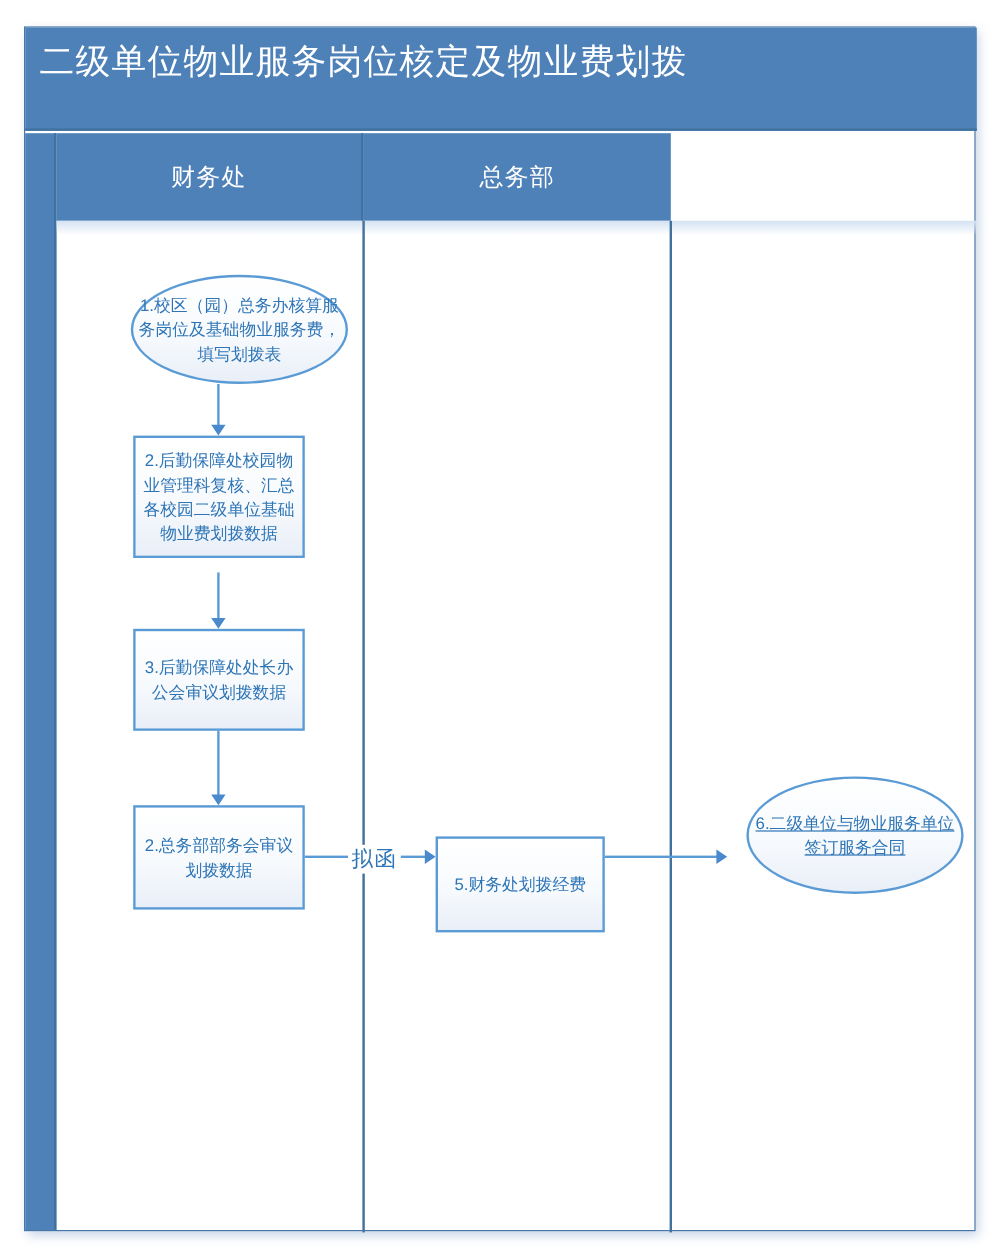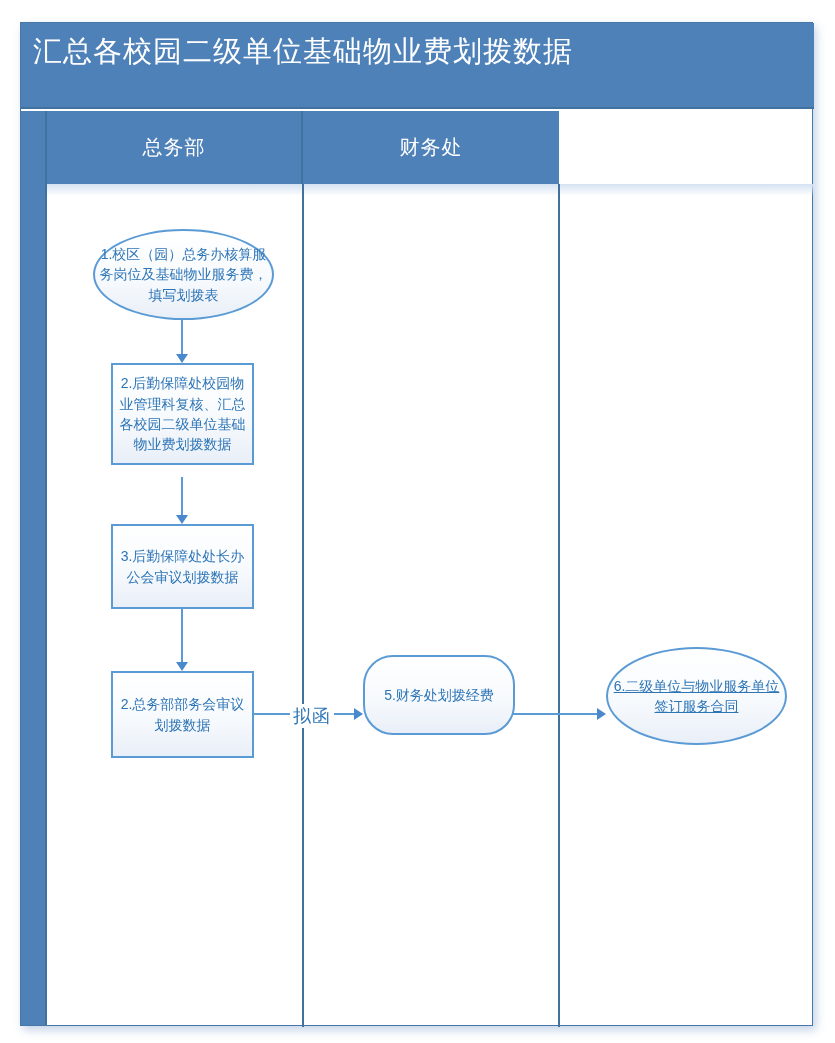--- a/index.html
+++ b/index.html
@@ -49,26 +49,26 @@
 
   
   .node {
     position: absolute; box-sizing: border-box;
     border: 2px solid #5B9BD5;
     background: linear-gradient(180deg, #ffffff 0%, #f7fafd 55%, #e9eff8 100%);
     color: #2E75B6; font-size: 14px; line-height: 1.45; text-align: center;
     display: flex; align-items: center; justify-content: center;
     z-index: 3;
   }
-  .ellipse { border-radius: 50%; }
+  .ellipse { border-radius: 50%; margin-left: 16px; }
   .n1 { left: 72px;  top: 206px; width: 181px; height: 91px; padding: 0 2px; }
   .n2 { left: 90px;  top: 340px; width: 143px; height: 102px; padding: 0 6px; }
   .n3 { left: 90px;  top: 501px; width: 143px; height: 85px;  padding: 16px 6px; }
   .n4 { left: 90px;  top: 648px; width: 143px; height: 87px;  padding: 0 6px; }
-  .n5 { left: 342px; top: 632px; width: 152px; height: 80px;  padding: 0 4px; border-radius: 30px; }
+  .n5 { left: 342px; top: 674px; width: 141px; height: 80px;  padding: 0 4px; }
   .n6 { left: 585px; top: 624px; width: 181px; height: 98px;  padding: 0 4px; text-decoration: underline; }
 
   
   .edge-line { position: absolute; background: #5B9BD5; z-index: 2; }
   .v { width: 2px; }
   .h { height: 2px; }
   .e1 { left: 160px; top: 297px; height: 35px; }
   .e2 { left: 160px; top: 454px; height: 39px; }
   .e3 { left: 160px; top: 586px; height: 54px; }
   .e4 { left: 233px; top: 690px; width: 101px; }
@@ -85,27 +85,27 @@
     position: absolute; left: 269px; top: 681px; z-index: 4;
     background: #ffffff; color: #2E75B6; font-size: 18px; padding: 0 3px;
     letter-spacing: 1px;
   }
 </style>
 </head>
 <body>
 
 <div class="container">
 
-  <div class="title-bar">汇总各校园二级单位基础物业费划拨数据</div>
+  <div class="title-bar">二级单位物业服务岗位核定及物业费划拨</div>
 
   <div class="left-bar"></div>
 
   <div class="header-row">
+    <div class="lane-header lh-1">财务处</div>
     <div class="lane-header lh-0">总务部</div>
-    <div class="lane-header lh-1">财务处</div>
   </div>
 
   <div class="lane-body">
     <div class="lane-divider ld-1"></div>
     <div class="lane-divider ld-2"></div>
   </div>
 
   <div class="node ellipse n1">1.校区（园）总务办核算服务岗位及基础物业服务费，填写划拨表</div>
   <div class="node n2">2.后勤保障处校园物业管理科复核、汇总各校园二级单位基础物业费划拨数据</div>
   <div class="node n3">3.后勤保障处处长办公会审议划拨数据</div>

